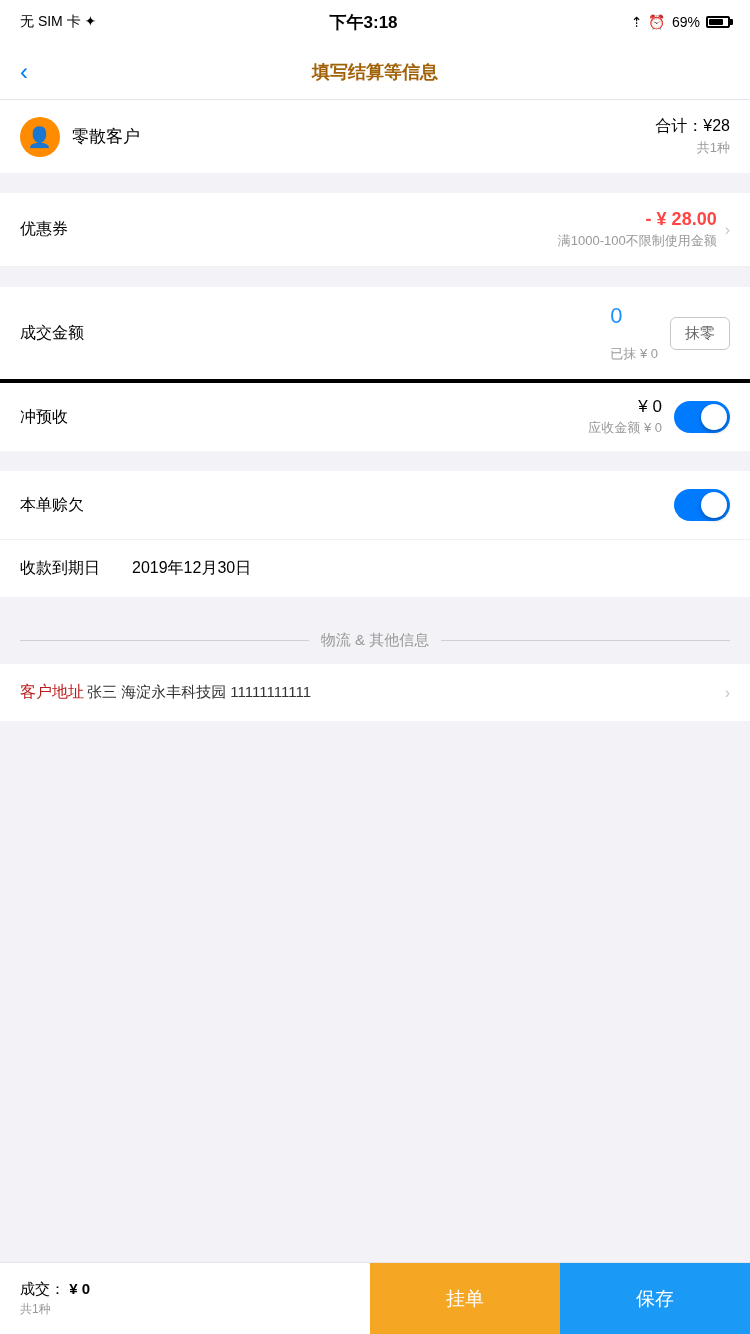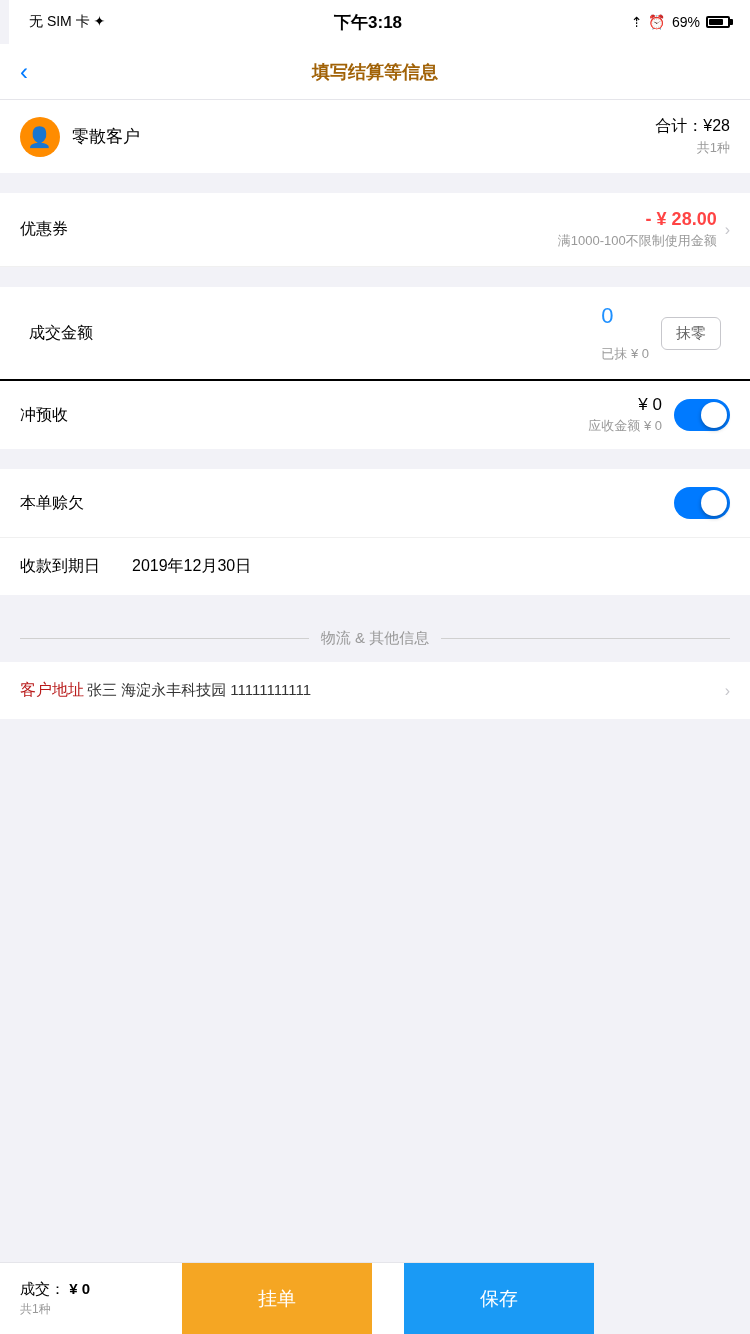--- a/index.html
+++ b/index.html
@@ -16,21 +16,20 @@
     
     .status-bar {
       background: #fff;
       height: 44px;
       display: flex;
       align-items: center;
       justify-content: space-between;
       padding: 0 20px;
       font-size: 15px;
       font-weight: 500;
-      margin-left: 9px;
     }
     .status-left { font-size: 14px; color: #000; display: flex; align-items: center; gap: 8px; }
     .status-center { font-size: 17px; font-weight: 600; color: #000; }
     .status-right { display: flex; align-items: center; gap: 6px; font-size: 14px; }
     .battery-icon {
       display: inline-block;
       width: 24px;
       height: 12px;
       border: 2px solid #000;
       border-radius: 2px;
@@ -134,25 +133,25 @@
 
     
     .section-divider {
       height: 10px;
       background: #f2f2f7;
     }
 
     
     .row-item {
       background: #fff;
-      padding: 16px 29px;
-      display: flex;
-      align-items: center;
-      justify-content: space-between;
-      border-bottom: 2px solid #000000;
+      padding: 16px 20px;
+      display: flex;
+      align-items: center;
+      justify-content: space-between;
+      border-bottom: 4px solid #000000;
     }
     .row-label { font-size: 16px; color: #000; }
     .row-right { display: flex; align-items: center; gap: 12px; }
     .row-value { font-size: 22px; color: #1e90ff; font-weight: 500; }
     .row-sub { font-size: 13px; color: #999; margin-top: 16px; }
 
     
     .btn-round-zero {
       border: 1px solid #c7c7cc;
       background: #fff;
@@ -249,27 +248,26 @@
     }
     .address-label { font-size: 16px; color: #b91c1c; flex-shrink: 0; margin-right: 3px; }
     .address-value { font-size: 15px; color: #333; flex: 1; }
     .address-chevron { font-size: 16px; color: #c7c7cc; }
 
     
     .bottom-bar {
       position: fixed;
       bottom: 0;
       left: 0;
-      width: 594px;
+      width: 750px;
       height: 72px;
       background: #fff;
       display: flex;
       align-items: center;
       border-top: 1px solid #e5e5ea;
-      gap: 32px;
     }
     .bottom-summary {
       flex: 1;
       padding: 0 20px;
     }
     .bottom-deal { font-size: 15px; color: #000; }
     .bottom-deal-amount { font-weight: 600; }
     .bottom-count { font-size: 12px; color: #999; margin-top: 2px; }
     .bottom-btn {
       height: 72px;

